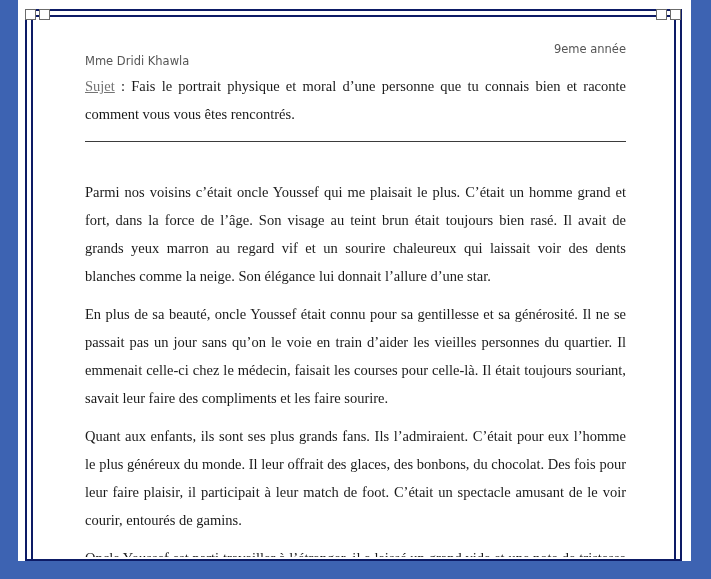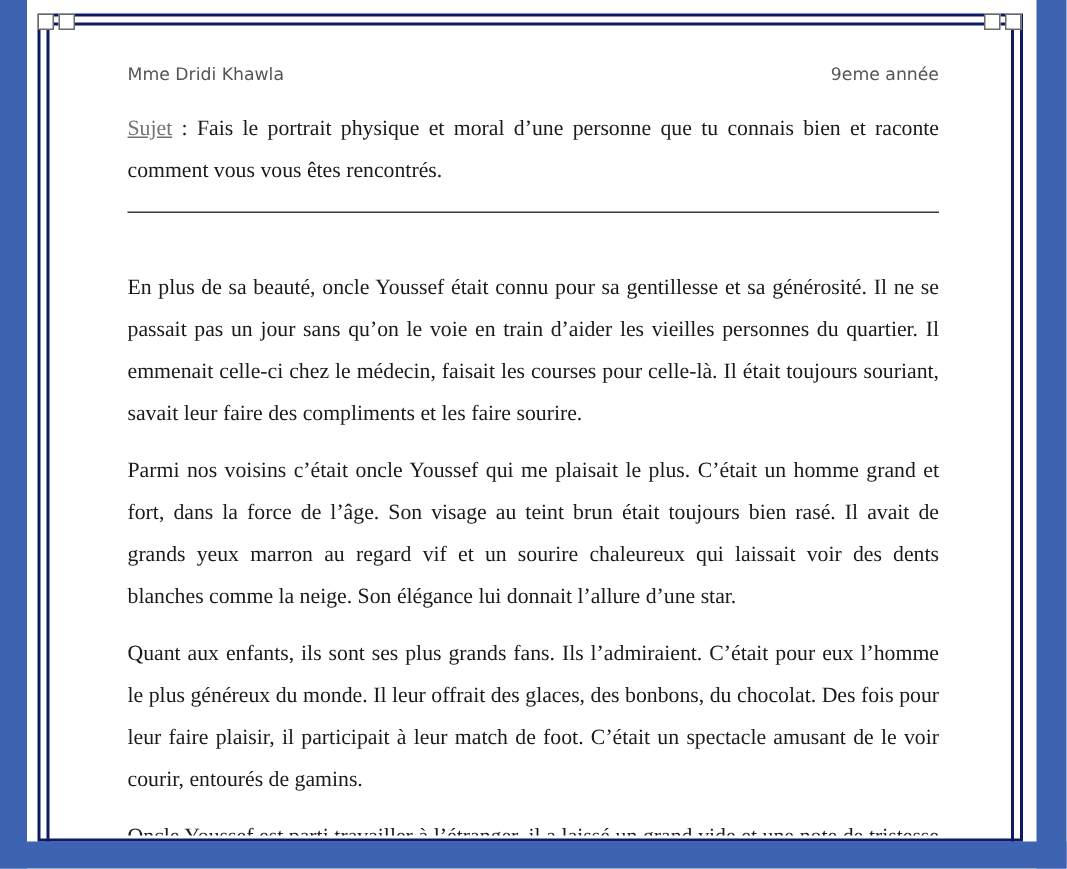--- a/index.html
+++ b/index.html
@@ -103,21 +103,21 @@
   }
 
   .meta-row {
     position: relative;
     margin: 18px 42px 0 45px;
     height: 18px;
     font-family: "DejaVu Sans", sans-serif;
     font-size: 11.5px;
     color: #555555;
   }
-  .meta-left  { position: absolute; left: 0; top: 0; }
+  .meta-left  { position: absolute; left: 0; top: 12px; }
   .meta-right { position: absolute; right: 0; top: 0; }
 
   .subject-block {
     margin: 12px 42px 0 45px;
     font-size: 14.5px;
     color: #1a1a1a;
     line-height: 1.95;
     text-align: justify;
   }
   .subject-label {
@@ -172,20 +172,20 @@
       <span class="meta-right">9eme année</span>
     </div>
 
     <div class="subject-block">
       <span class="subject-label">Sujet</span><span> :</span><span> Fais le portrait physique et moral d’une personne que tu  connais bien et raconte comment vous vous êtes rencontrés.</span>
     </div>
 
     <div class="rule"></div>
 
     <div class="body-block">
+      <p>Parmi nos voisins c’était oncle Youssef qui me plaisait le plus. C’était un homme grand et fort, dans la force de l’âge. Son visage au teint brun était toujours bien rasé. Il avait de grands yeux marron au regard vif et un sourire chaleureux qui laissait voir des dents blanches comme la neige. Son élégance lui donnait l’allure d’une star.</p>
       <p>En plus de sa beauté, oncle Youssef était connu pour sa gentillesse et sa générosité. Il ne se passait pas un jour sans qu’on le voie en train d’aider les vieilles personnes du quartier. Il emmenait celle-ci chez le médecin, faisait les courses pour celle-là. Il était toujours souriant, savait leur faire des compliments et les faire sourire.</p>
-      <p>Parmi nos voisins c’était oncle Youssef qui me plaisait le plus. C’était un homme grand et fort, dans la force de l’âge. Son visage au teint brun était toujours bien rasé. Il avait de grands yeux marron au regard vif et un sourire chaleureux qui laissait voir des dents blanches comme la neige. Son élégance lui donnait l’allure d’une star.</p>
       <p>Quant aux enfants, ils sont ses plus grands fans. Ils l’admiraient. C’était pour eux l’homme le plus généreux du monde. Il leur offrait des glaces, des bonbons, du chocolat. Des fois pour leur faire plaisir, il participait à leur match de foot. C’était un spectacle amusant de le voir courir, entourés de gamins.</p>
       <p>Oncle Youssef est parti travailler à l’étranger, il a laissé un grand vide et une note de tristesse dans notre quartier.</p>
     </div>
 
   </div>
 </div>
 
 </body></html>

